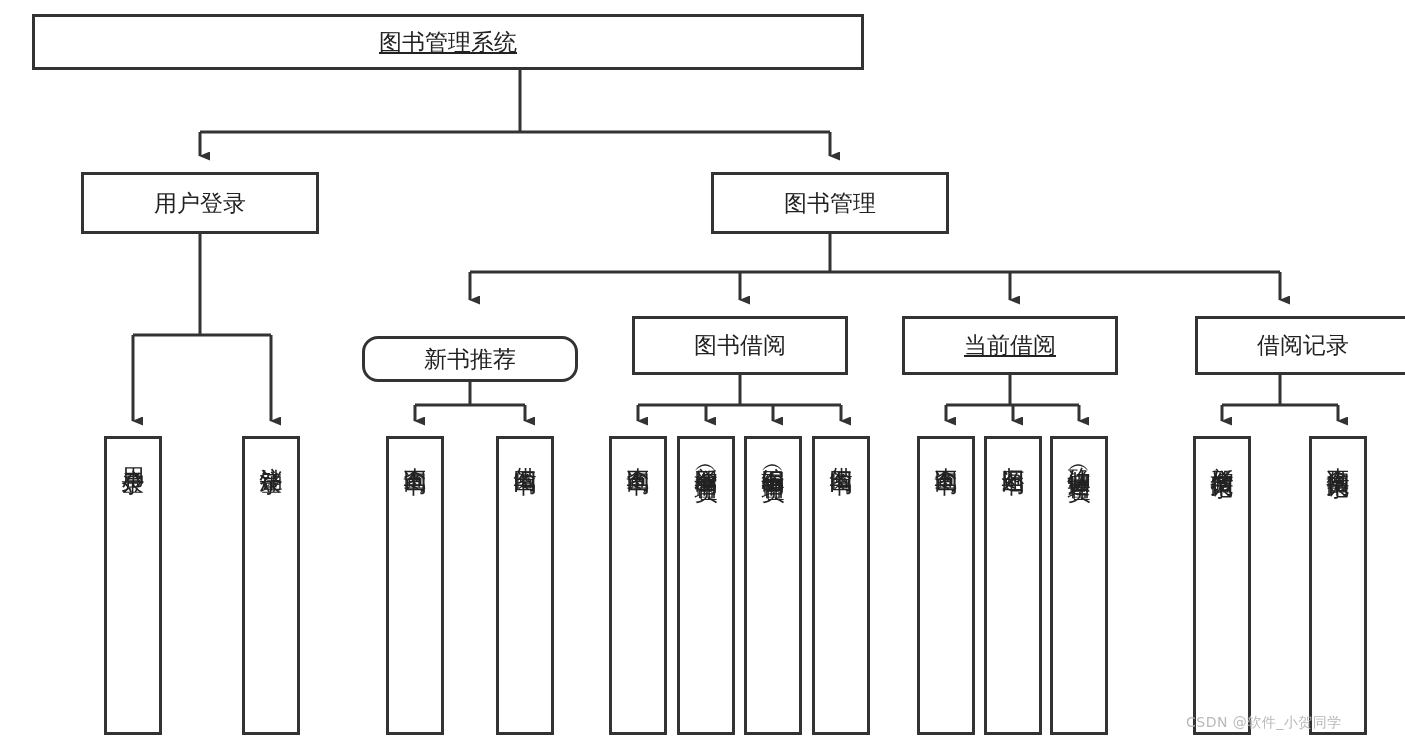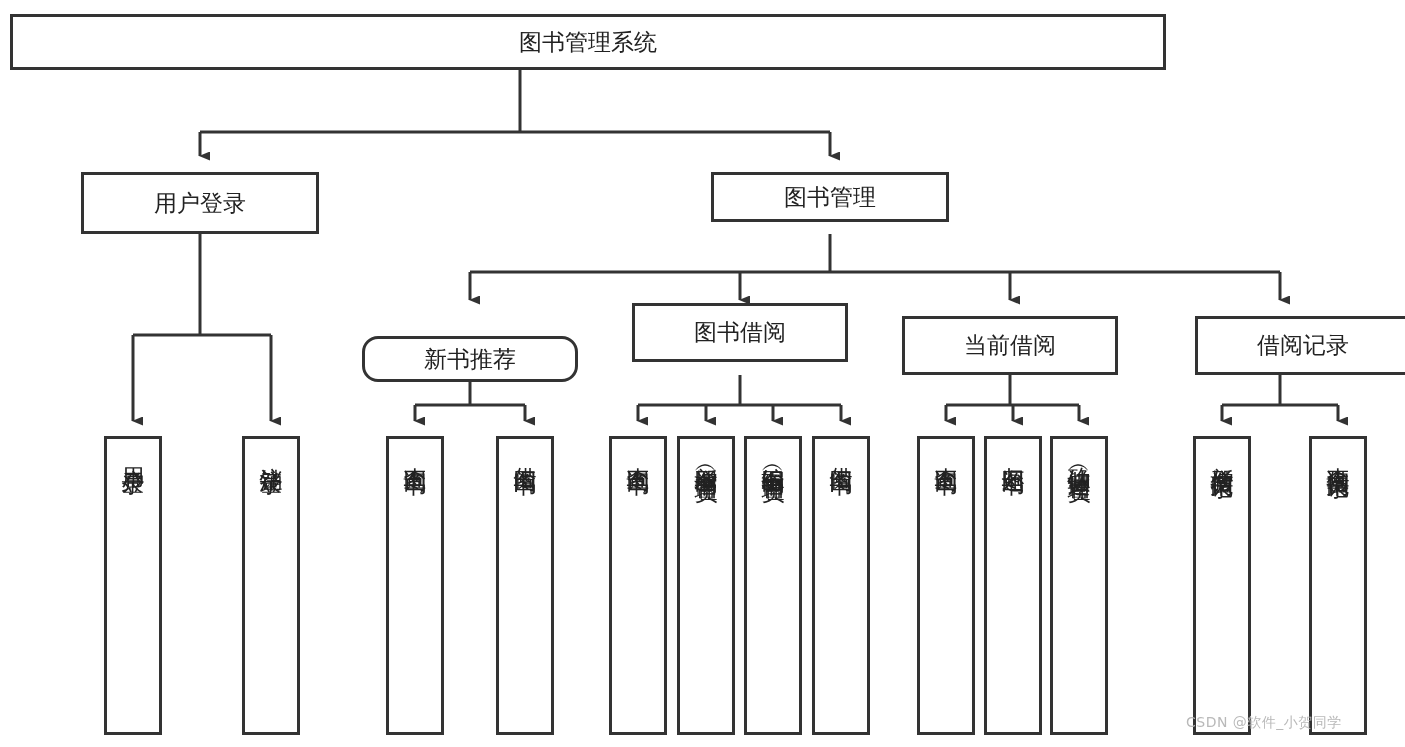--- a/index.html
+++ b/index.html
@@ -116,41 +116,41 @@
       <path d="M1079,405 L1079,421" marker-end="url(#arrowhead)"></path>
 
       <path d="M1280,375 L1280,405"></path>
       <path d="M1222,405 L1338,405"></path>
       <path d="M1222,405 L1222,421" marker-end="url(#arrowhead)"></path>
       <path d="M1338,405 L1338,421" marker-end="url(#arrowhead)"></path>
 
     </g>
   </svg>
 
-  <div class="node horiz level-0" style="left:10px; top:14px; width:1156px; height:56px;">
+  <div class="node horiz level-0" style="left:32px; top:14px; width:832px; height:56px;text-decoration:underline;">
     <span class="node-label">图书管理系统</span>
   </div>
 
   <div class="node horiz" style="left:81px; top:172px; width:238px; height:62px;">
     <span class="node-label">用户登录</span>
   </div>
 
-  <div class="node horiz" style="left:711px; top:172px; width:238px; height:50px;">
+  <div class="node horiz" style="left:711px; top:172px; width:238px; height:62px;">
     <span class="node-label">图书管理</span>
   </div>
 
   <div class="node horiz" style="left:362px; top:336px; width:216px; height:46px;border-radius:16px;">
     <span class="node-label">新书推荐</span>
   </div>
 
-  <div class="node horiz" style="left:632px; top:303px; width:216px; height:59px;">
+  <div class="node horiz" style="left:632px; top:316px; width:216px; height:59px;">
     <span class="node-label">图书借阅</span>
   </div>
 
-  <div class="node horiz" style="left:902px; top:316px; width:216px; height:59px;">
+  <div class="node horiz" style="left:902px; top:316px; width:216px; height:59px;text-decoration:underline;">
     <span class="node-label">当前借阅</span>
   </div>
 
   <div class="node horiz" style="left:1172px; top:316px; width:216px; height:59px;margin-left:23px;">
     <span class="node-label">借阅记录</span>
   </div>
 
   <div class="node vert" style="left:104px; top:436px; width:58px; height:299px;">
     <span class="node-label">用户登录</span>
   </div>

